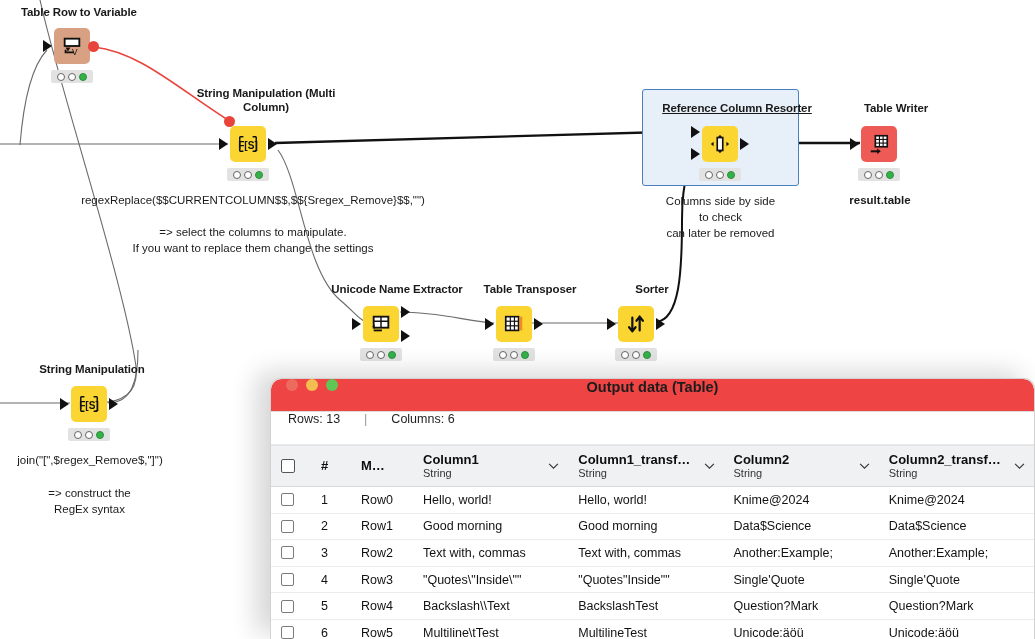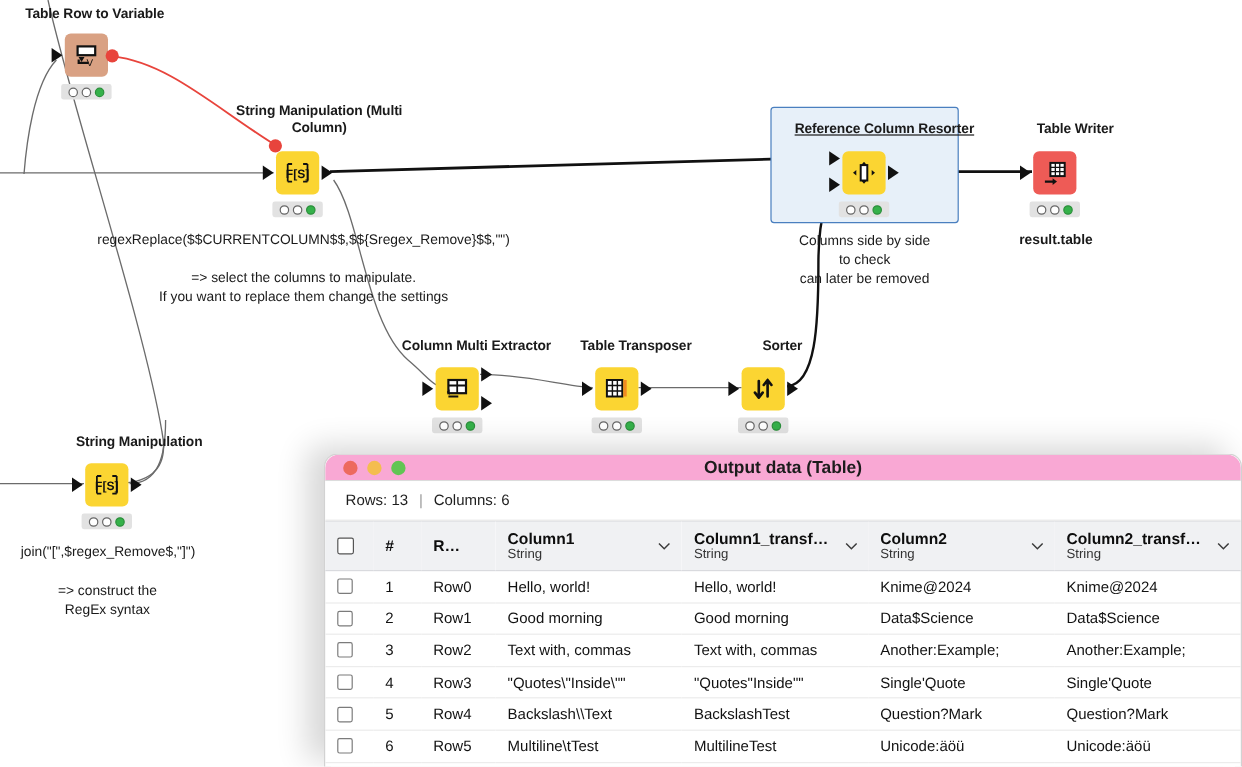--- a/index.html
+++ b/index.html
@@ -61,36 +61,36 @@
   .icon-svg { width:22px; height:22px; display:block; }
 
   
   #tablewin {
     position:absolute; left:270px; top:378px; width:765px; height:261px;
     background:#ffffff; border-top-left-radius:11px; border-top-right-radius:11px;
     box-shadow: -14px -6px 26px rgba(0,0,0,0.16);
     overflow:hidden; border:1px solid #d2d2d2; border-bottom:none;
   }
   #titlebar {
-    position:relative; height:22px; background:#f9a8d4;
-    border-bottom:1px solid #dcdcdc; display:flex; align-items:center;
+    position:relative; height:33px; background:#ef4444;
+    border-bottom:1px solid #dcdcdc; display:flex; align-items:flex-start;
     border-top-left-radius:11px; border-top-right-radius:11px;
   }
   .dots { display:flex; gap:8px; margin-left:15px; }
   .dot { width:12px; height:12px; border-radius:50%; }
   .dot.r { background:#ED6A5E; }
   .dot.y { background:#F4BD4F; }
   .dot.g { background:#61C554; }
   #wintitle {
     position:absolute; left:0; right:0; text-align:center;
     font-size:14.5px; font-weight:bold; color:#1c1c1c;
   }
   #metabar {
-    height:33px; background:#ffffff; display:flex; align-items:center;
-    padding-left:17px; font-size:12.5px; color:#1e1e1e; gap:9px;
+    height:33px; background:#ffffff; display:flex; align-items:flex-start;
+    padding-left:17px; font-size:12.5px; color:#1e1e1e; gap:24px;
     border-bottom:1px solid #e9e9e9;
   }
   #metabar .sep { color:#9a9a9a; }
 
   table.grid { width:100%; border-collapse:collapse; table-layout:fixed; }
   table.grid thead th {
     background:#F0F1F3; border-bottom:1px solid #d9dade; border-top:1px solid #e3e4e7;
     height:41px; padding:0 0 0 10px; text-align:left; vertical-align:middle;
     font-size:12.5px; font-weight:bold; color:#101010; position:relative;
   }
@@ -187,21 +187,21 @@
       <div class="port-out port" style="left:268px; top:138px;"></div>
       <div class="port-dot" style="left:224px; top:116px;"></div>
       <div class="traffic" style="left:227px; top:168px;">
         <span class="tl"></span>
         <span class="tl"></span>
         <span class="tl on"></span>
       </div>
     </div>
 
     <div class="node">
-      <div class="node-label" style="left:30px; top:362px; width:140px;">String Manipulation</div>
+      <div class="node-label" style="left:6px; top:362px; width:140px;">String Manipulation</div>
       <div class="node-box nb-yellow" style="left:71px; top:386px;">
         <span>
           <svg class="icon-svg" viewBox="0 0 24 24">
             <g stroke="#111" stroke-width="1.6" fill="none">
               <path d="M3 4 h4 M3 4 v16 M3 20 h4"></path>
               <path d="M21 4 h-4 M21 4 v16 M21 20 h-4"></path>
             </g>
             <text x="12" y="17" font-size="11" font-weight="bold" text-anchor="middle" font-family="sans-serif" fill="#111">F[S]</text>
           </svg>
         </span>
@@ -209,21 +209,21 @@
       <div class="port-in port" style="left:60px; top:398px;"></div>
       <div class="port-out port" style="left:109px; top:398px;"></div>
       <div class="traffic" style="left:68px; top:428px;">
         <span class="tl"></span>
         <span class="tl"></span>
         <span class="tl on"></span>
       </div>
     </div>
 
     <div class="node">
-      <div class="node-label" style="left:310px; top:282px; width:142px;">Column Multi Extractor</div>
+      <div class="node-label" style="left:310px; top:282px; width:142px;">Unicode Name Extractor</div>
       <div class="node-box nb-yellow" style="left:363px; top:306px;">
         <span>
           <svg class="icon-svg" viewBox="0 0 24 24">
             <rect x="4" y="4" width="16" height="12" fill="#fff" stroke="#111" stroke-width="2"></rect>
             <line x1="4" y1="9" x2="20" y2="9" stroke="#111" stroke-width="1.6"></line>
             <line x1="12" y1="4" x2="12" y2="16" stroke="#111" stroke-width="1.6"></line>
             <path d="M4 19 h9" stroke="#111" stroke-width="2" fill="none"></path>
             <path d="M6 17 l-3 3 l3 3 z" fill="#111" transform="translate(0,-2) scale(0.85)"></path>
           </svg>
         </span>
@@ -358,21 +358,21 @@
     <table class="grid">
       <thead>
         <tr>
           <th class="c-check">
             <span class="hdr-cbox"></span>
           </th>
           <th class="c-idx">
             <span class="hname">#</span>
           </th>
           <th class="c-rowid">
-            <span class="hname">RowID</span>
+            <span class="hname">Mark</span>
           </th>
           <th>
             <span class="hname">Column1</span>
             <span class="htype">String</span>
             <svg class="chev" viewBox="0 0 12 8">
               <path d="M1 1 L6 6 L11 1" stroke="#3a3a3a" stroke-width="1.4" fill="none"></path>
               </svg>
           </th>
           <th>
             <span class="hname">Column1_transf…</span>

